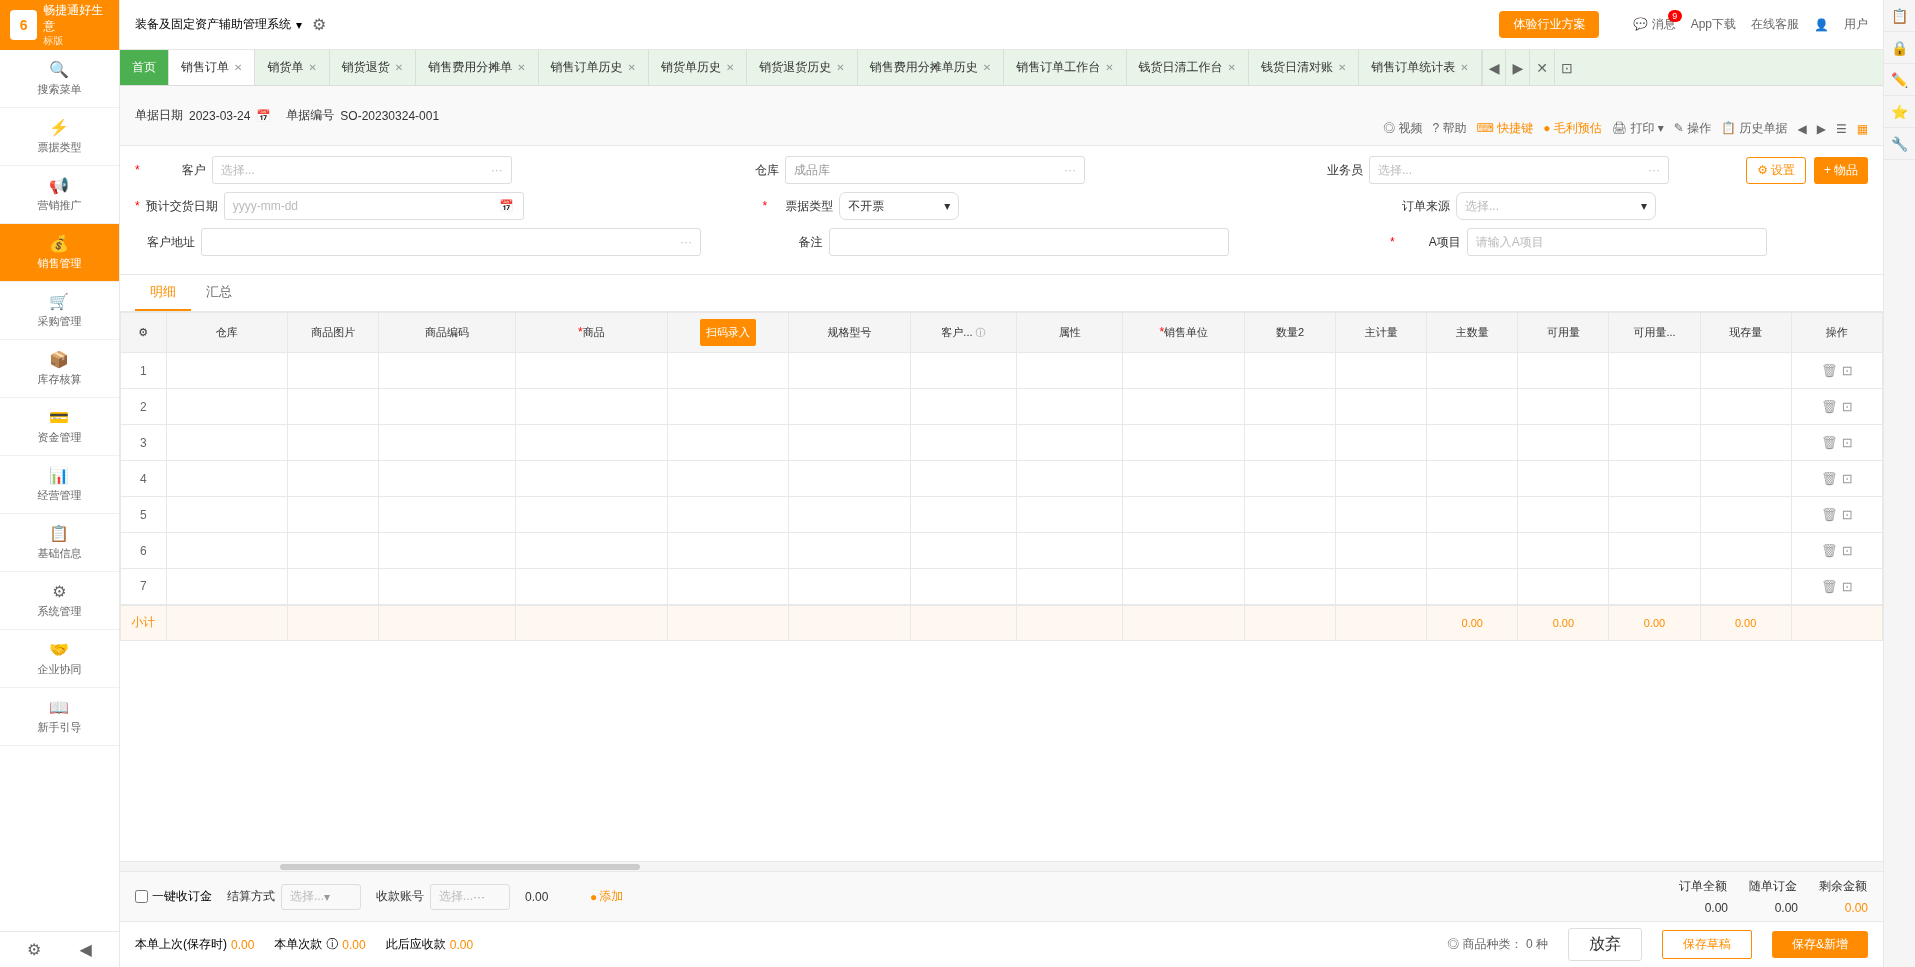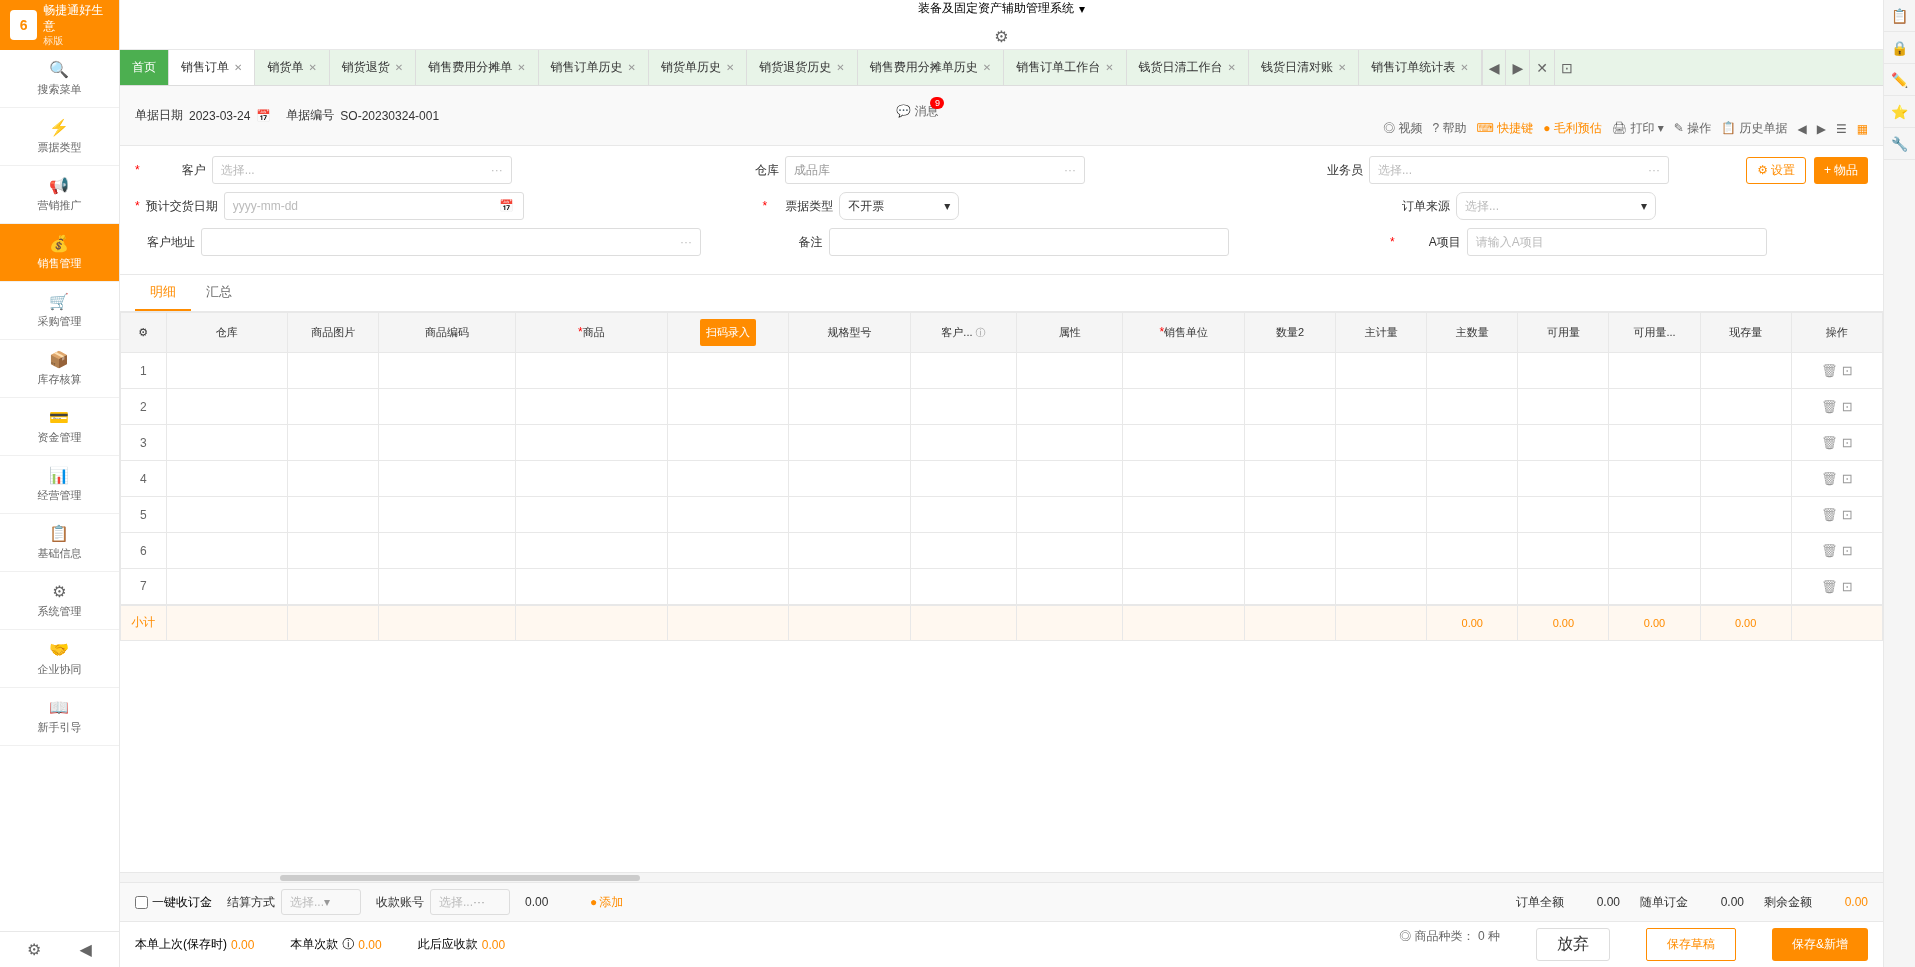--- a/index.html
+++ b/index.html
@@ -61,21 +61,20 @@
 
     
     .topbar {
       height: 50px;
       background: #fff;
       border-bottom: 1px solid #e8e8e8;
       display: flex;
       align-items: center;
       padding: 0 15px;
       gap: 10px;
-      flex-direction: column;
     }
     .topbar-system-select { display: flex; align-items: center; gap: 5px; cursor: pointer; }
     .topbar-spacer { flex: 1; }
     .topbar-btn-trial {
       background: #ff8c00;
       color: #fff;
       border: none;
       padding: 5px 14px;
       border-radius: 4px;
       cursor: pointer;
@@ -298,21 +297,22 @@
     }
     .bottom-amount { color: #333; min-width: 50px; }
     .add-btn { color: #ff8c00; cursor: pointer; display: flex; align-items: center; gap: 2px; }
 
     
     .status-bar {
       background: #fff;
       border-top: 1px solid #e8e8e8;
       padding: 6px 15px;
       display: flex;
-      gap: 36px;
+      align-items: center;
+      gap: 20px;
     }
     .status-field { display: flex; align-items: center; gap: 4px; font-size: 12px; }
     .status-field .val { color: #ff8c00; }
     .status-spacer { flex: 1; }
     .goods-count { color: #666; }
     .btn-discard {
       background: #fff;
       border: 1px solid #ddd;
       color: #333;
       padding: 5px 20px;
@@ -331,21 +331,21 @@
     }
     .btn-save-new {
       background: #ff8c00;
       border: none;
       color: #fff;
       padding: 5px 20px;
       border-radius: 3px;
       cursor: pointer;
       font-size: 12px;
     }
-    .summary-item { display: flex; align-items: center; gap: 6px; font-size: 12px; }
+    .summary-item { display: flex; align-items: center; gap: 6px; font-size: 12px; flex-direction: column; }
     .summary-item .s-label { color: #333; }
     .summary-item .s-val { color: #333; min-width: 50px; text-align: right; }
 
     
     .right-panel {
       width: 32px;
       display: flex;
       flex-direction: column;
       background: #f5f5f5;
       border-left: 1px solid #e8e8e8;

